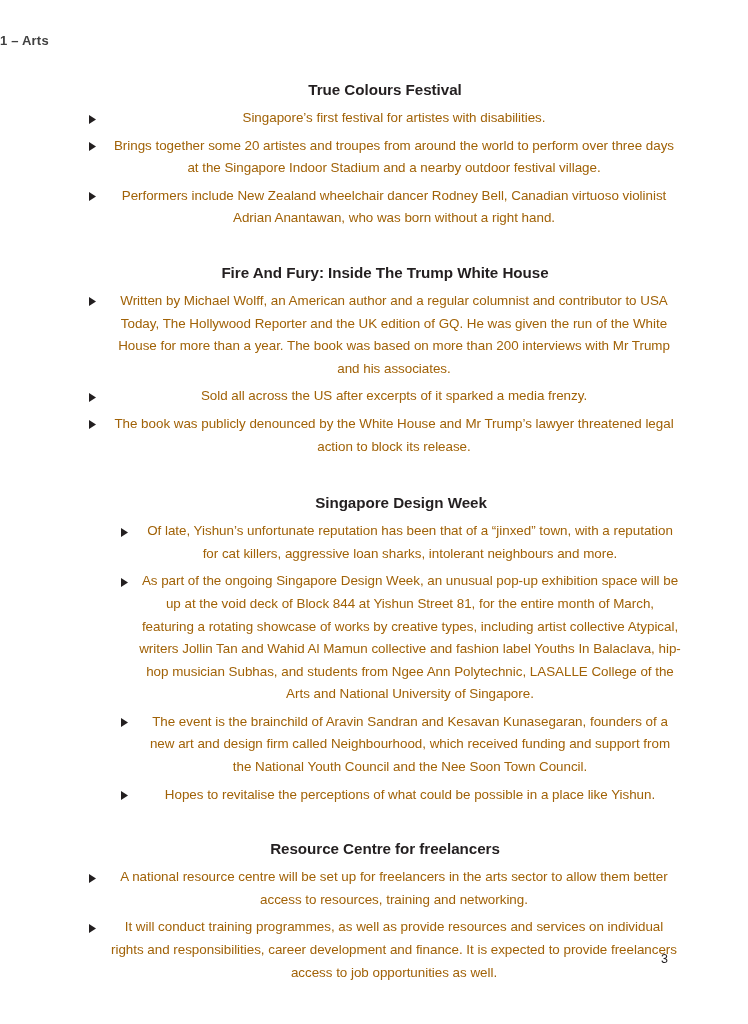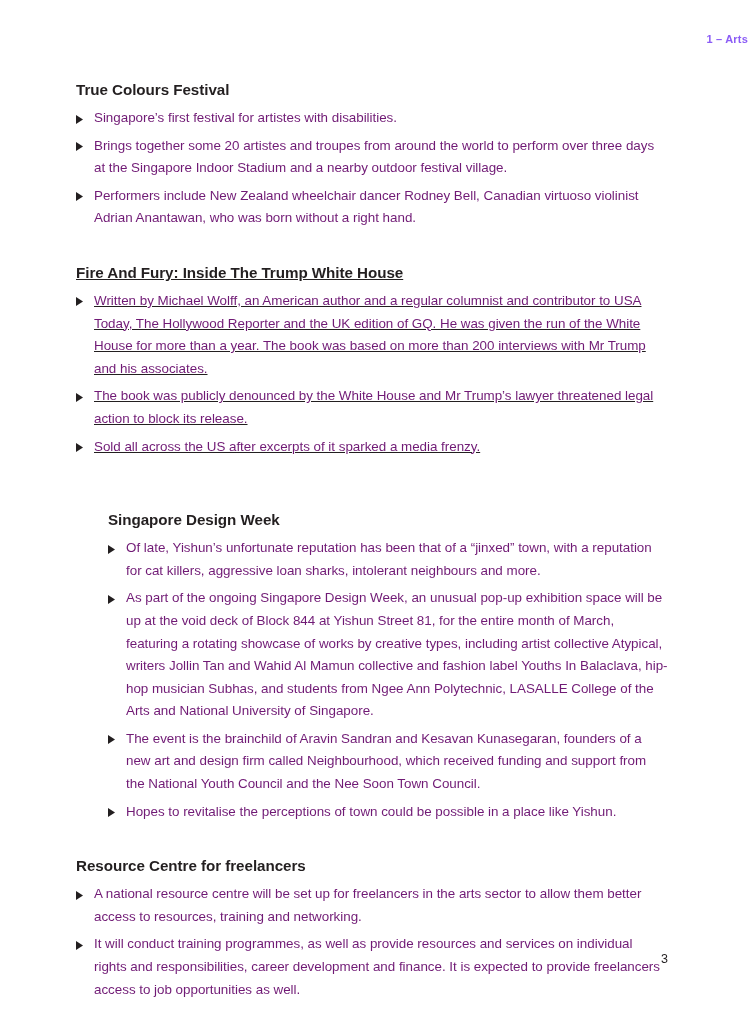--- a/index.html
+++ b/index.html
@@ -20,31 +20,32 @@
     margin: 0 auto;
     background: #ffffff;
     overflow: hidden;
     box-sizing: border-box;
   }
   .page-header {
     position: absolute;
     top: 33px;
     left: 0;
     width: 748px;
-    text-align: right;
-    font-size: 11px;
+    text-align: left;
+    font-size: 13px;
     font-weight: bold;
     letter-spacing: 0.2px;
-    color: #8b5cf6;
+    color: #404040;
   }
   .content {
     position: absolute;
     top: 80px;
-    left: 76px;
+    left: 89px;
     width: 592px;
+    text-align: center;
   }
   .section {
     margin-bottom: 30px;
   }
   .section:last-child {
     margin-bottom: 6px;
   }
   .section-heading {
     font-size: 15.2px;
     font-weight: bold;
@@ -57,21 +58,21 @@
     list-style: none;
     margin: 0;
     padding: 0;
   }
   .bullet-item {
     position: relative;
     padding-left: 18px;
     margin-bottom: 5px;
     font-size: 13.4px;
     line-height: 22.6px;
-    color: #701a75;
+    color: #a16207;
     letter-spacing: -0.02px;
   }
   .bullet-item:last-child {
     margin-bottom: 0;
   }
   .bullet-marker {
     position: absolute;
     left: 0;
     top: 0;
     width: 12px;
@@ -92,21 +93,21 @@
     top: 952px;
     width: 748px;
     text-align: right;
     padding-right: 80px;
     box-sizing: border-box;
     font-size: 12.5px;
     color: #231f20;
   }
   
   .sec-gap-1 { margin-bottom: 33px; }
-  .sec-gap-2 { margin-bottom: 52px; text-decoration: underline; }
+  .sec-gap-2 { margin-bottom: 35px; }
   .sec-gap-3 { margin-bottom: 33px; margin-left: 32px; }
 </style>
 </head>
 <body>
 
 <div class="page">
 
   <div class="page-header">1 – Arts</div>
 
   <div class="content">
@@ -149,29 +150,29 @@
               </svg>
             </span>
             <span class="bullet-text">Written by Michael Wolff, an American author and a regular columnist and contributor to USA Today, The Hollywood Reporter and the UK edition of GQ. He was given the run of the White House for more than a year. The book was based on more than 200 interviews with Mr Trump and his associates.</span>
           </li>
           <li class="bullet-item">
             <span class="bullet-marker">
               <svg width="7" height="9" viewBox="0 0 7 9" aria-hidden="true">
                 <polygon points="0,0 7,4.5 0,9" fill="#231f20"></polygon>
               </svg>
             </span>
+            <span class="bullet-text">Sold all across the US after excerpts of it sparked a media frenzy.</span>
+          </li>
+          <li class="bullet-item">
+            <span class="bullet-marker">
+              <svg width="7" height="9" viewBox="0 0 7 9" aria-hidden="true">
+                <polygon points="0,0 7,4.5 0,9" fill="#231f20"></polygon>
+              </svg>
+            </span>
             <span class="bullet-text">The book was publicly denounced by the White House and Mr Trump’s lawyer threatened legal action to block its release.</span>
-          </li>
-          <li class="bullet-item">
-            <span class="bullet-marker">
-              <svg width="7" height="9" viewBox="0 0 7 9" aria-hidden="true">
-                <polygon points="0,0 7,4.5 0,9" fill="#231f20"></polygon>
-              </svg>
-            </span>
-            <span class="bullet-text">Sold all across the US after excerpts of it sparked a media frenzy.</span>
           </li>
         </ul>
       </div>
       <div class="section sec-gap-3">
         <h2 class="section-heading">Singapore Design Week</h2>
         <ul class="bullet-list">
           <li class="bullet-item">
             <span class="bullet-marker">
               <svg width="7" height="9" viewBox="0 0 7 9" aria-hidden="true">
                 <polygon points="0,0 7,4.5 0,9" fill="#231f20"></polygon>
@@ -194,21 +195,21 @@
               </svg>
             </span>
             <span class="bullet-text">The event is the brainchild of Aravin Sandran and Kesavan Kunasegaran, founders of a new art and design firm called Neighbourhood, which received funding and support from the National Youth Council and the Nee Soon Town Council.</span>
           </li>
           <li class="bullet-item">
             <span class="bullet-marker">
               <svg width="7" height="9" viewBox="0 0 7 9" aria-hidden="true">
                 <polygon points="0,0 7,4.5 0,9" fill="#231f20"></polygon>
               </svg>
             </span>
-            <span class="bullet-text">Hopes to revitalise the perceptions of town could be possible in a place like Yishun.</span>
+            <span class="bullet-text">Hopes to revitalise the perceptions of what could be possible in a place like Yishun.</span>
           </li>
         </ul>
       </div>
       <div class="section ">
         <h2 class="section-heading">Resource Centre for freelancers</h2>
         <ul class="bullet-list">
           <li class="bullet-item">
             <span class="bullet-marker">
               <svg width="7" height="9" viewBox="0 0 7 9" aria-hidden="true">
                 <polygon points="0,0 7,4.5 0,9" fill="#231f20"></polygon>

